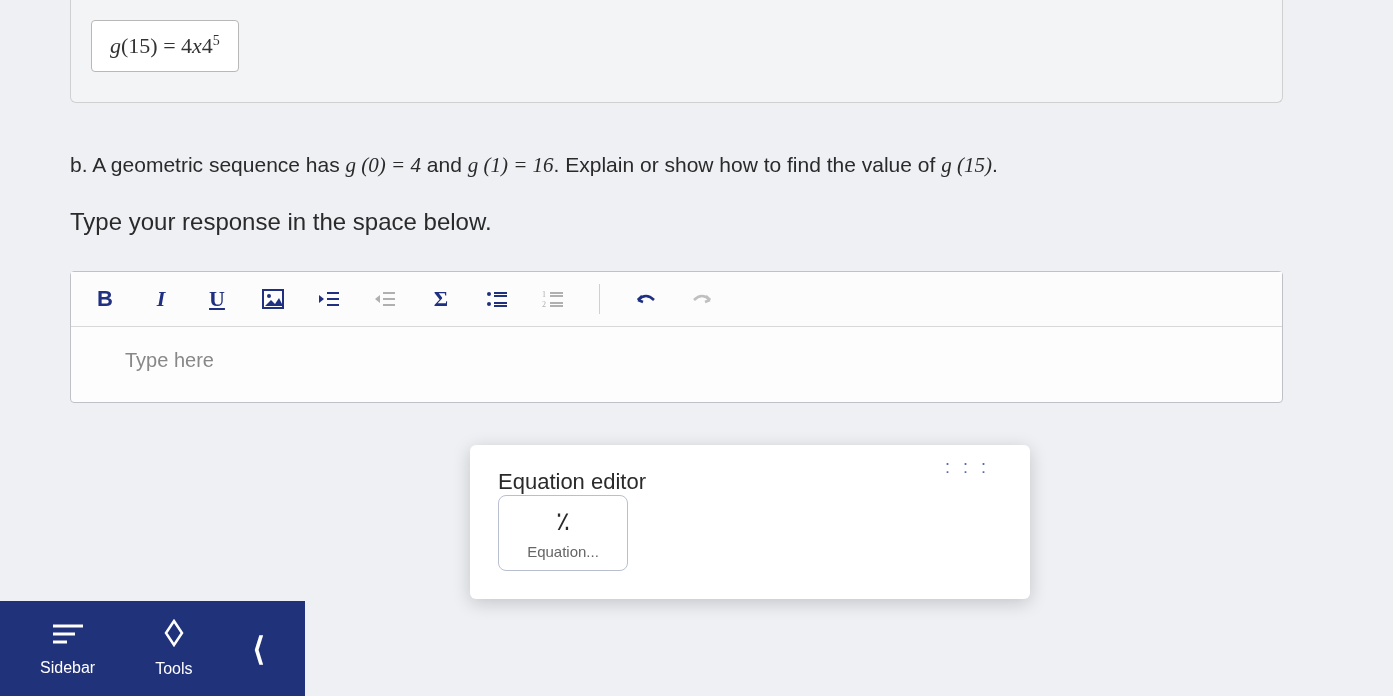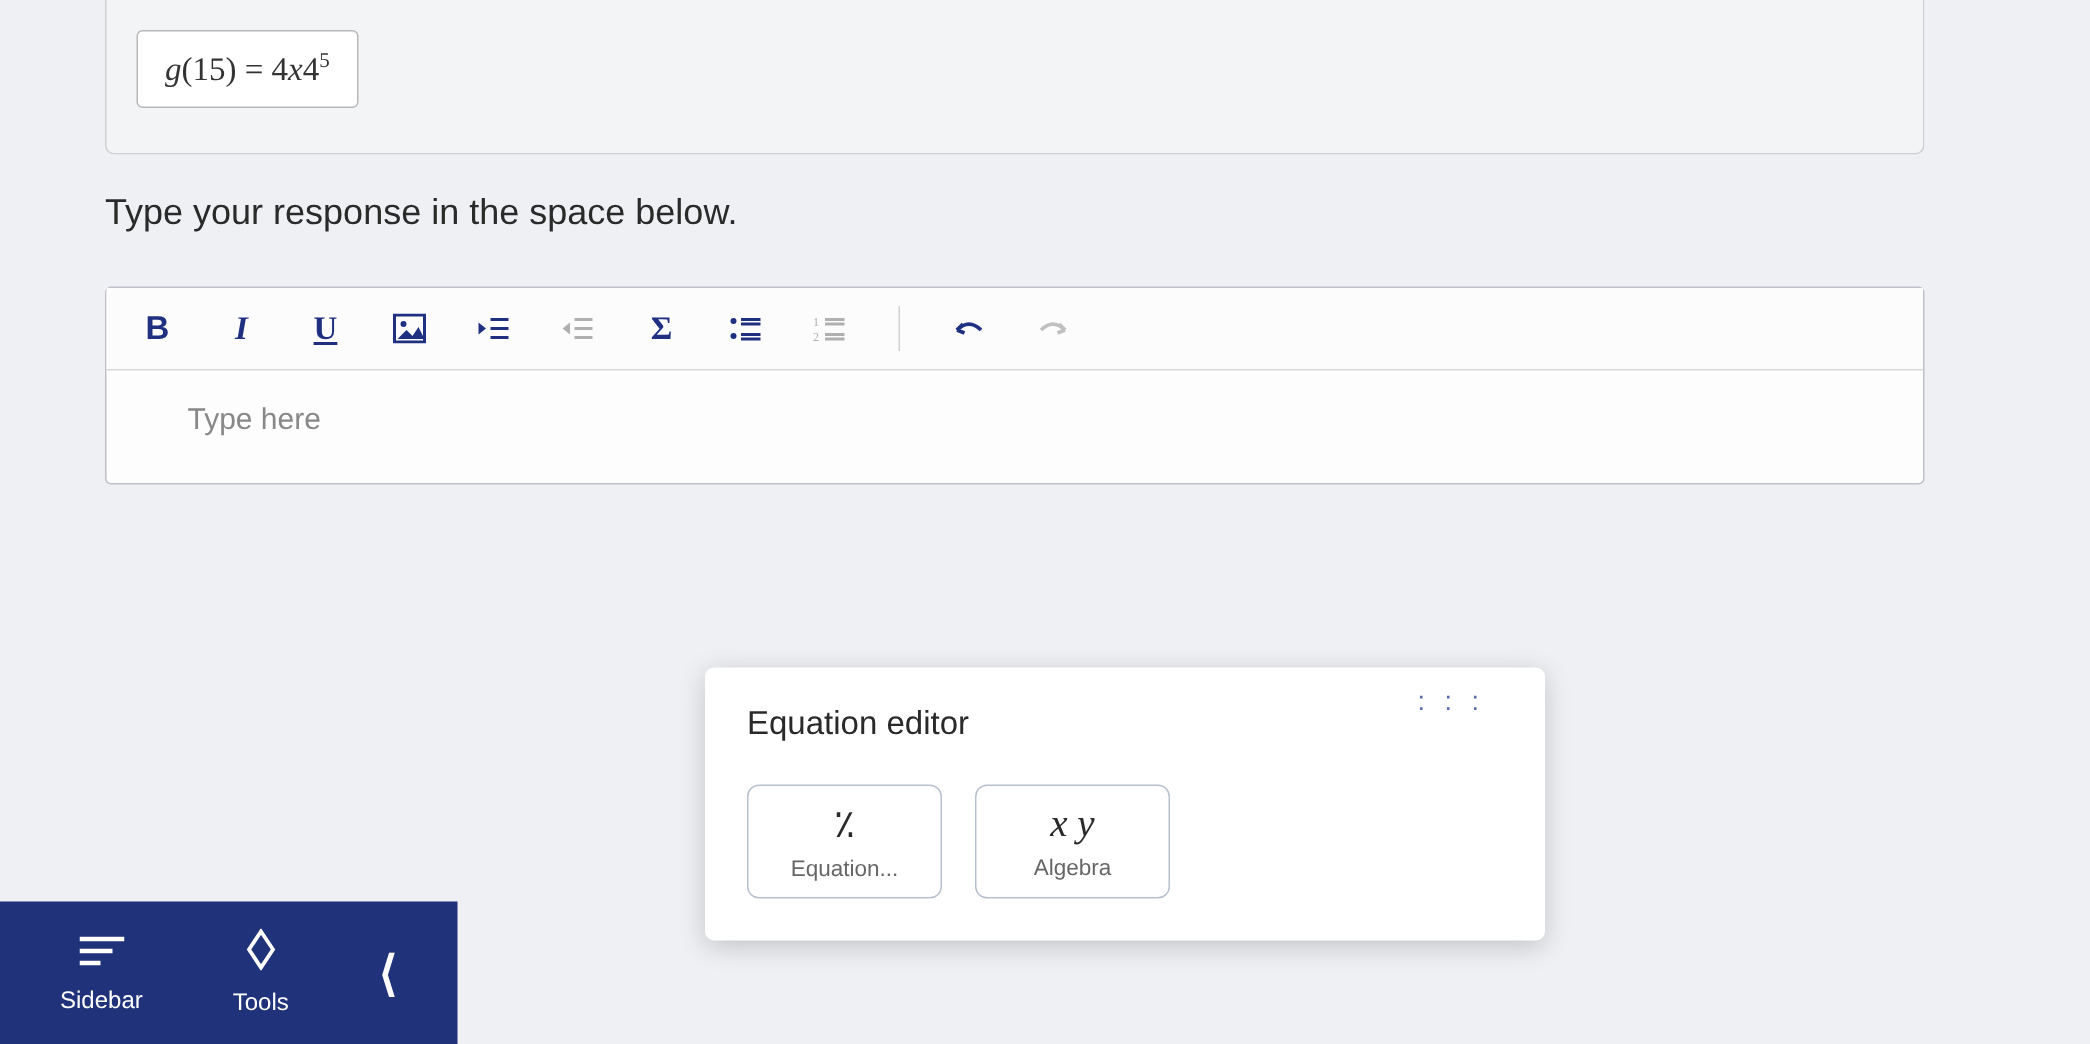--- a/index.html
+++ b/index.html
@@ -102,21 +102,20 @@
   top: 12px;
   right: 40px;
   color: #5a6ab0;
   font-size: 18px;
   letter-spacing: 4px;
   cursor: move;
 }
 .eq-title {
   font-size: 22px;
   color: #2a2a2a;
-  margin-bottom: 28px;
 }
 .eq-tiles {
   display: flex;
   gap: 22px;
 }
 .eq-tile {
   width: 130px;
   border: 1px solid #b8c0d0;
   border-radius: 8px;
   text-align: center;
@@ -162,20 +161,23 @@
 </head>
 <body>
 
 <div class="content-area">
   <div class="formula-box-outer">
     <div class="formula-box">
       <span class="italic">g</span><span>(15)</span><span> = </span><span>4</span><span class="italic">x</span><span>4</span><span class="sup">5</span>
     </div>
   </div>
 
+  <div class="question-text">
+    <span>b.</span><span> A geometric sequence has </span><span class="math">g (0) = 4</span><span> and </span><span class="math">g (1) = 16</span><span>. Explain or show how to find the value of </span><span class="math">g (15)</span><span>.</span>
+  </div>
 
   <div class="instruction">Type your response in the space below.</div>
 
   <div class="editor-container">
     <div class="toolbar">
       <span class="tb-btn bold">B</span>
       <span class="tb-btn italic-btn">I</span>
       <span class="tb-btn underline">U</span>
       <span class="tb-btn">
         <svg width="22" height="20" viewBox="0 0 22 20">
@@ -241,24 +243,20 @@
   </div>
 </div>
 
 <div class="equation-panel">
   <div class="eq-drag">: : :</div>
   <div class="eq-title">Equation editor</div>
   <div class="eq-tiles">
     <div class="eq-tile">
       <div class="eq-tile-symbol">٪</div>
       <div class="eq-tile-label">Equation...</div>
-    </div>
-    <div class="eq-tile">
-      <div class="eq-tile-symbol xy">x y</div>
-      <div class="eq-tile-label">Algebra</div>
     </div>
   </div>
 </div>
 
 <div class="bottom-bar">
   <div class="bb-item">
     <span class="bb-icon">
       <svg width="30" height="24" viewBox="0 0 30 24">
           <line x1="0" y1="4" x2="30" y2="4" stroke="#fff" stroke-width="3"></line>
           <line x1="0" y1="12" x2="22" y2="12" stroke="#fff" stroke-width="3"></line>

